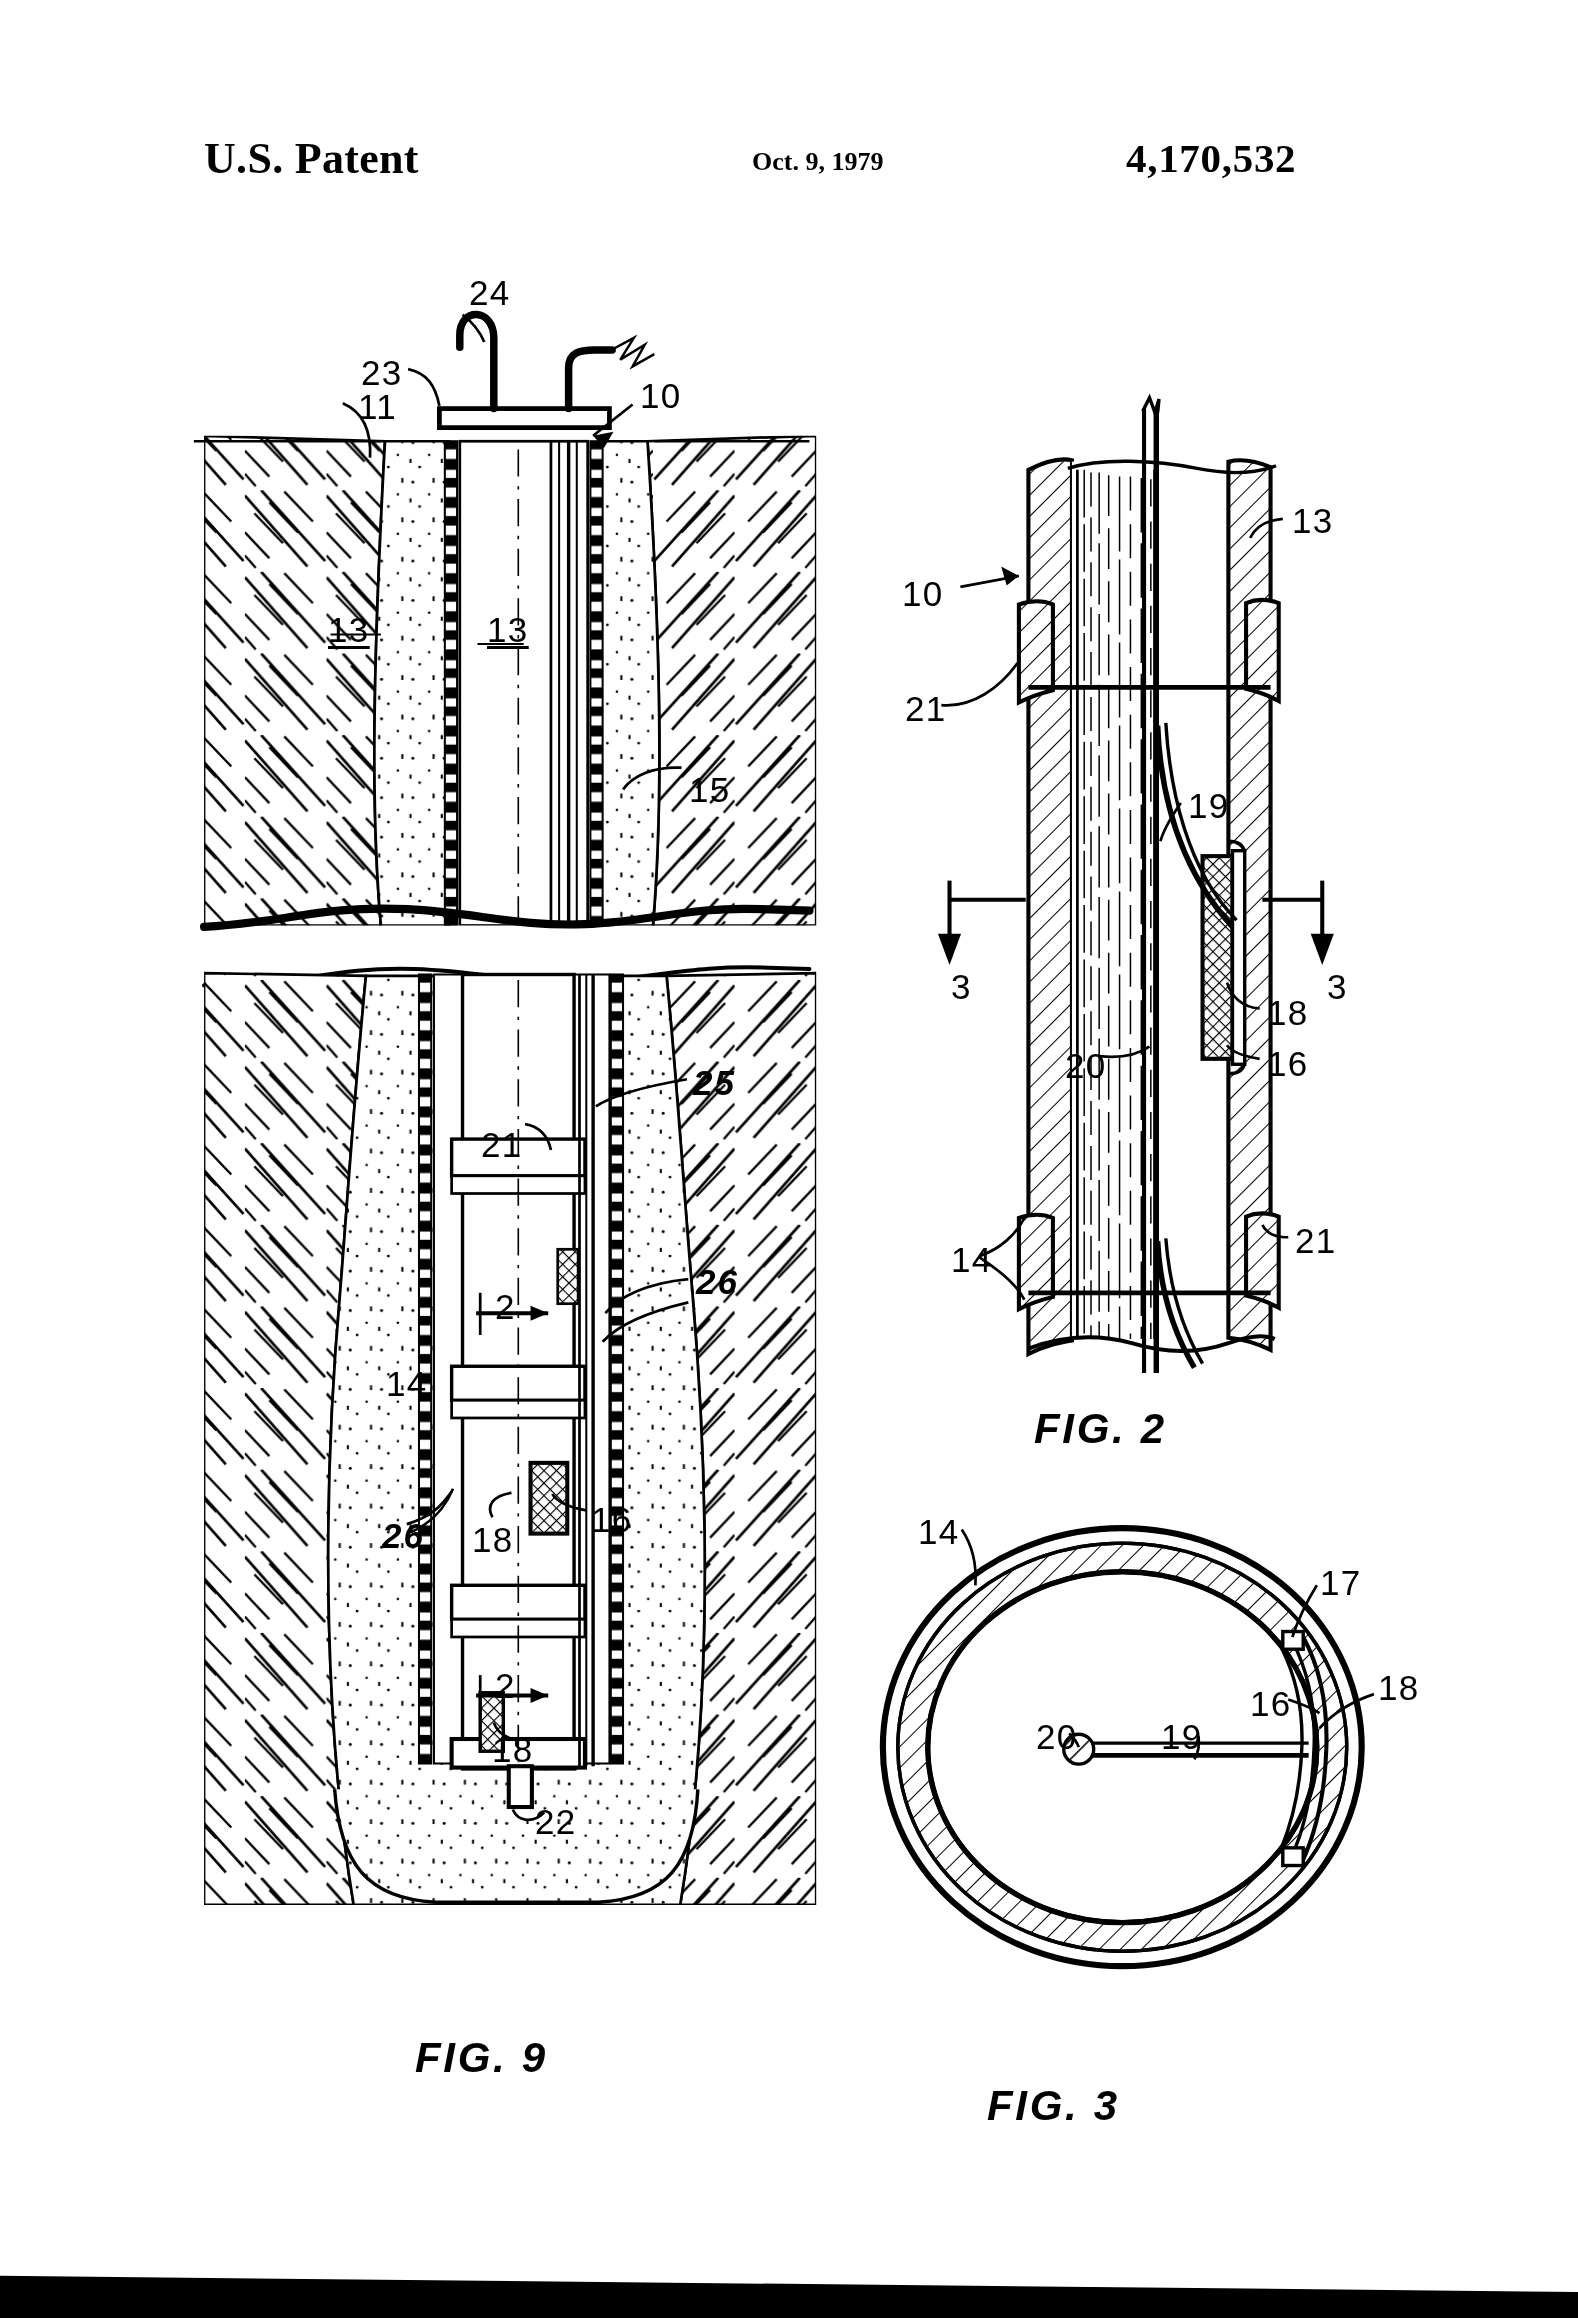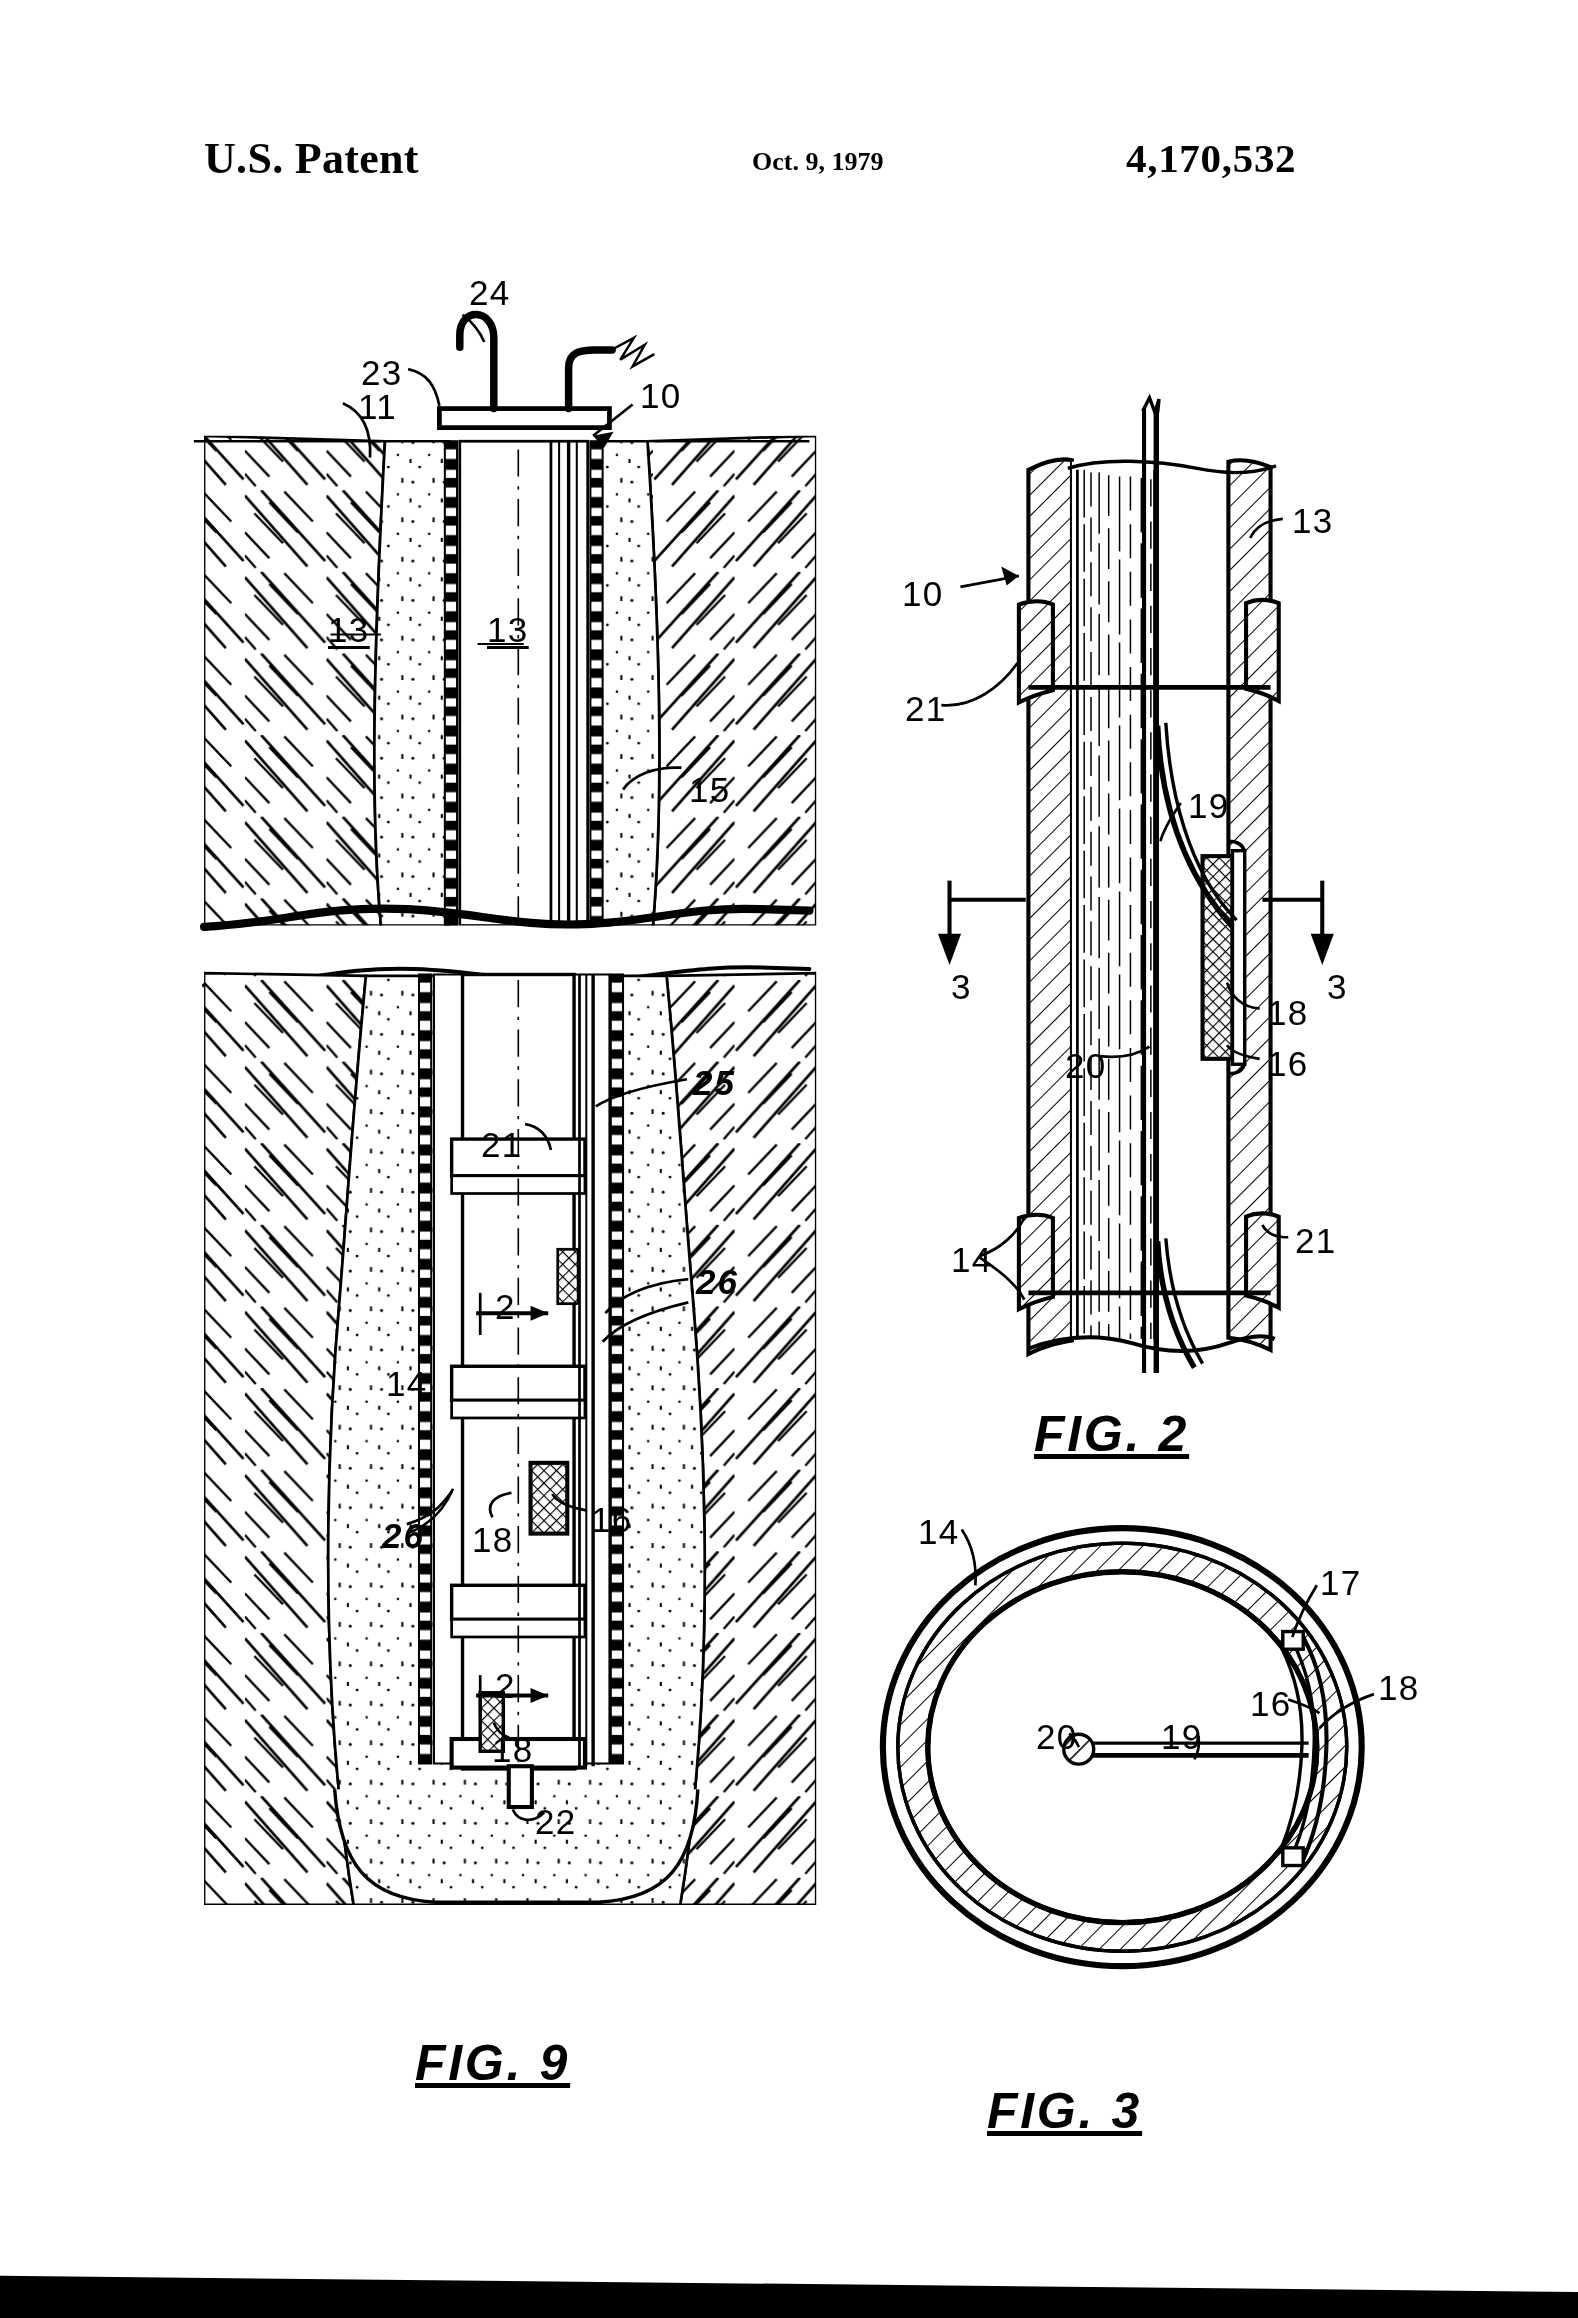--- a/index.html
+++ b/index.html
@@ -15,21 +15,21 @@
   #hdr-number{position:absolute;left:1126px;top:1.4px;font-size:41px;font-weight:700;
               letter-spacing:0.7px;font-family:"Liberation Serif",serif;}
 
   
   #scan-artifact{position:absolute;left:0;bottom:0;width:1578px;height:50px;
                  background:#000;
                  clip-path:polygon(0 6.8px,100% 23px,100% 100%,0 100%);}
 
   
   .fig-caption{position:absolute;font-family:"Liberation Sans",sans-serif;
-               font-style:italic;font-weight:700;font-size:50px;letter-spacing:2.7px;text-decoration:underline;}
+               font-style:italic;font-weight:700;font-size:42px;letter-spacing:2.7px;}
   #cap-fig1{left:415px;top:2034px;}
   #cap-fig2{left:1034px;top:1405px;}
   #cap-fig3{left:987px;top:2082px;}
 
   
   .ref{position:absolute;font-family:Liberation Sans, sans-serif;
        font-size:35px;font-weight:400;letter-spacing:1.4px;
        line-height:1;white-space:nowrap;}
   .ref.it{font-style:italic;font-weight:700;letter-spacing:2px;}
   .ref.u{text-decoration:underline;text-underline-offset:4.1px;}

